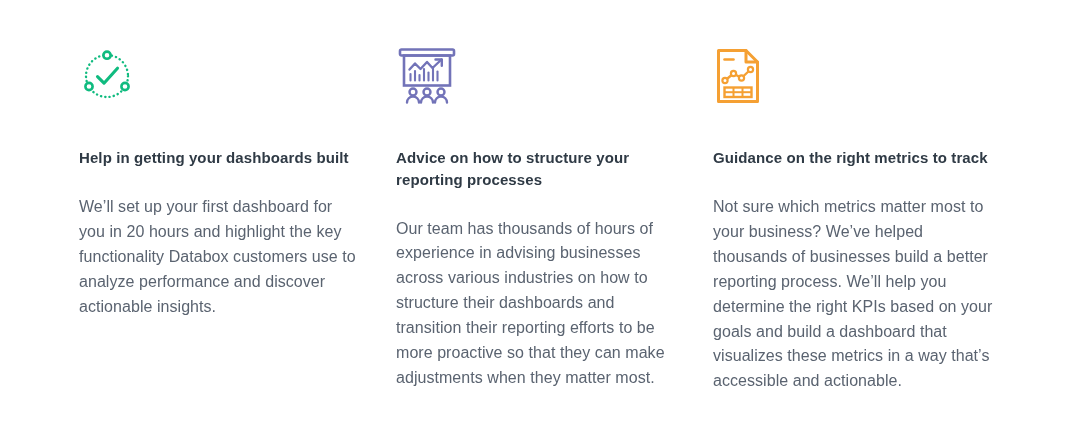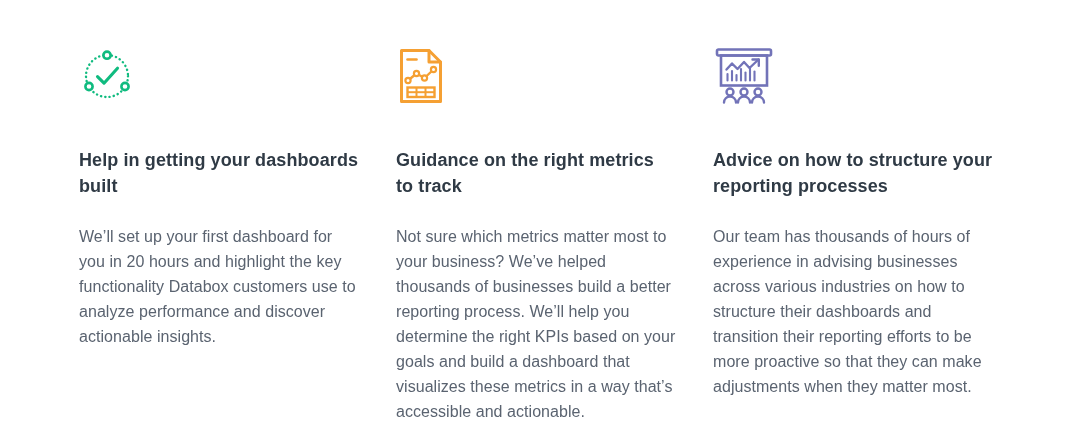--- a/index.html
+++ b/index.html
@@ -46,21 +46,21 @@
     align-items: center;
     justify-content: flex-start;
     margin-bottom: 40px;
   }
 
   .feature-icon svg {
     display: block;
   }
 
   .feature-title {
-    font-size: 18px;
+    font-size: 15px;
     font-weight: bold;
     color: #2f3a45;
     line-height: 1.45;
     letter-spacing: 0.1px;
     margin-bottom: 0;
   }
 
   .feature-body {
     font-size: 16px;
     color: #5a6370;
@@ -88,46 +88,20 @@
           <circle cx="10" cy="38.5" r="3.6" fill="#ffffff" stroke="#0fbb7f" stroke-width="2.6"></circle>
           <circle cx="46" cy="38.5" r="3.6" fill="#ffffff" stroke="#0fbb7f" stroke-width="2.6"></circle>
 
           <path d="M18.5 28.6 L25 35.2 L38.5 20.2" fill="none" stroke="#0fbb7f" stroke-width="3.1" stroke-linecap="round" stroke-linejoin="round"></path>
         </svg>
       </div>
       <div class="feature-title">Help in getting your dashboards built</div>
       <div class="feature-body">We’ll set up your first dashboard for you in 20 hours and highlight the key functionality Databox customers use to analyze performance and discover actionable insights.</div>
     </div>
 
-    <div class="feature-column col-2">
-      <div class="feature-icon">
-        <svg width="50" height="58" viewBox="0 0 50 58" xmlns="http://www.w3.org/2000/svg" aria-hidden="true">
-
-          <path d="M5.5 3.5 H33 L44.5 15 V54.5 H5.5 Z" fill="none" stroke="#f5a033" stroke-width="3" stroke-linejoin="round" stroke-linecap="round"></path>
-          <path d="M33 3.5 V15 H44.5" fill="none" stroke="#f5a033" stroke-width="3" stroke-linejoin="round" stroke-linecap="round"></path>
-
-          <path d="M11.5 12.5 H20.5" fill="none" stroke="#f5a033" stroke-width="2.6" stroke-linecap="round"></path>
-
-          <path d="M12 33.5 L20.5 26.5 L28.5 31 L37.5 22.5" fill="none" stroke="#f5a033" stroke-width="2.4" stroke-linejoin="round" stroke-linecap="round"></path>
-
-          <circle cx="12" cy="33.5" r="2.6" fill="#ffffff" stroke="#f5a033" stroke-width="2.2"></circle>
-          <circle cx="20.5" cy="26.5" r="2.6" fill="#ffffff" stroke="#f5a033" stroke-width="2.2"></circle>
-          <circle cx="28.5" cy="31" r="2.6" fill="#ffffff" stroke="#f5a033" stroke-width="2.2"></circle>
-          <circle cx="37.5" cy="22.5" r="2.6" fill="#ffffff" stroke="#f5a033" stroke-width="2.2"></circle>
-
-          <rect x="11.5" y="40.5" width="27" height="9.5" fill="none" stroke="#f5a033" stroke-width="2.4"></rect>
-          <path d="M11.5 45.2 H38.5" fill="none" stroke="#f5a033" stroke-width="2"></path>
-          <path d="M20.5 40.5 V50" fill="none" stroke="#f5a033" stroke-width="2"></path>
-          <path d="M29.5 40.5 V50" fill="none" stroke="#f5a033" stroke-width="2"></path>
-        </svg>
-      </div>
-      <div class="feature-title">Guidance on the right metrics to track</div>
-      <div class="feature-body">Not sure which metrics matter most to your business? We’ve helped thousands of businesses build a better reporting process. We’ll help you determine the right KPIs based on your goals and build a dashboard that visualizes these metrics in a way that’s accessible and actionable.</div>
-    </div>
-
     <div class="feature-column col-3">
       <div class="feature-icon">
         <svg width="62" height="58" viewBox="0 0 62 58" xmlns="http://www.w3.org/2000/svg" aria-hidden="true">
 
           <rect x="4" y="2.5" width="54" height="6" rx="1.4" fill="none" stroke="#7273b8" stroke-width="2.6"></rect>
 
           <rect x="8" y="8.5" width="46" height="30" fill="none" stroke="#7273b8" stroke-width="2.6"></rect>
 
           <path d="M14.5 33.5 V27" fill="none" stroke="#7273b8" stroke-width="2.1" stroke-linecap="round"></path>
           <path d="M19 33.5 V24" fill="none" stroke="#7273b8" stroke-width="2.1" stroke-linecap="round"></path>
@@ -146,14 +120,40 @@
 
           <path d="M11 55.5 a6 6 0 0 1 12 0" fill="none" stroke="#7273b8" stroke-width="2.4" stroke-linecap="round"></path>
           <path d="M25 55.5 a6 6 0 0 1 12 0" fill="none" stroke="#7273b8" stroke-width="2.4" stroke-linecap="round"></path>
           <path d="M39 55.5 a6 6 0 0 1 12 0" fill="none" stroke="#7273b8" stroke-width="2.4" stroke-linecap="round"></path>
         </svg>
       </div>
       <div class="feature-title">Advice on how to structure your reporting processes</div>
       <div class="feature-body">Our team has thousands of hours of experience in advising businesses across various industries on how to structure their dashboards and transition their reporting efforts to be more proactive so that they can make adjustments when they matter most.</div>
     </div>
 
+    <div class="feature-column col-2">
+      <div class="feature-icon">
+        <svg width="50" height="58" viewBox="0 0 50 58" xmlns="http://www.w3.org/2000/svg" aria-hidden="true">
+
+          <path d="M5.5 3.5 H33 L44.5 15 V54.5 H5.5 Z" fill="none" stroke="#f5a033" stroke-width="3" stroke-linejoin="round" stroke-linecap="round"></path>
+          <path d="M33 3.5 V15 H44.5" fill="none" stroke="#f5a033" stroke-width="3" stroke-linejoin="round" stroke-linecap="round"></path>
+
+          <path d="M11.5 12.5 H20.5" fill="none" stroke="#f5a033" stroke-width="2.6" stroke-linecap="round"></path>
+
+          <path d="M12 33.5 L20.5 26.5 L28.5 31 L37.5 22.5" fill="none" stroke="#f5a033" stroke-width="2.4" stroke-linejoin="round" stroke-linecap="round"></path>
+
+          <circle cx="12" cy="33.5" r="2.6" fill="#ffffff" stroke="#f5a033" stroke-width="2.2"></circle>
+          <circle cx="20.5" cy="26.5" r="2.6" fill="#ffffff" stroke="#f5a033" stroke-width="2.2"></circle>
+          <circle cx="28.5" cy="31" r="2.6" fill="#ffffff" stroke="#f5a033" stroke-width="2.2"></circle>
+          <circle cx="37.5" cy="22.5" r="2.6" fill="#ffffff" stroke="#f5a033" stroke-width="2.2"></circle>
+
+          <rect x="11.5" y="40.5" width="27" height="9.5" fill="none" stroke="#f5a033" stroke-width="2.4"></rect>
+          <path d="M11.5 45.2 H38.5" fill="none" stroke="#f5a033" stroke-width="2"></path>
+          <path d="M20.5 40.5 V50" fill="none" stroke="#f5a033" stroke-width="2"></path>
+          <path d="M29.5 40.5 V50" fill="none" stroke="#f5a033" stroke-width="2"></path>
+        </svg>
+      </div>
+      <div class="feature-title">Guidance on the right metrics to track</div>
+      <div class="feature-body">Not sure which metrics matter most to your business? We’ve helped thousands of businesses build a better reporting process. We’ll help you determine the right KPIs based on your goals and build a dashboard that visualizes these metrics in a way that’s accessible and actionable.</div>
+    </div>
+
   </div>
 </div>
 
 </body></html>

